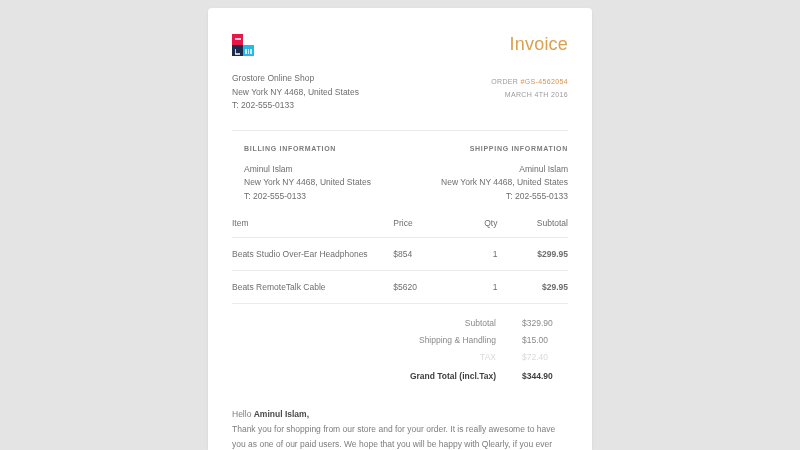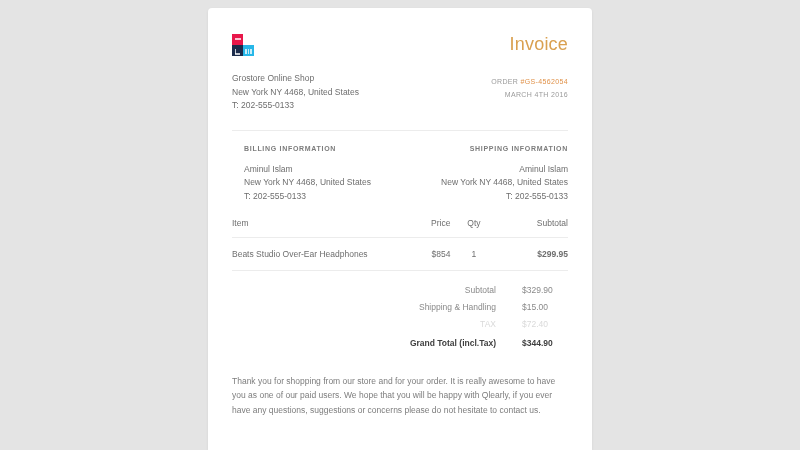--- a/index.html
+++ b/index.html
@@ -154,22 +154,22 @@
     padding: 0 0 9px 0;
     border-bottom: 1px solid #ececec;
   }
   .items-table td {
     font-size: 8.5px;
     color: #6e6e6e;
     padding: 11px 0 11px 0;
     border-bottom: 1px solid #ececec;
   }
   .col-item     { text-align: left;  width: 48%; }
-  .col-price    { text-align: right;  width: 17%; }
-  .col-qty      { text-align: center;width: 14%; }
+  .col-price    { text-align: left;  width: 17%; }
+  .col-qty      { text-align: right;width: 14%; }
   .col-subtotal { text-align: right; width: 21%; }
   .cell-subtotal {
     font-weight: bold;
     color: #3f3f3f;
   }
 
   
   .totals {
     width: 100%;
     margin-top: 10px;
@@ -279,20 +279,26 @@
           <th class="col-qty">Qty</th>
           <th class="col-subtotal">Subtotal</th>
         </tr>
       </thead>
       <tbody>
         <tr>
           <td class="col-item">Beats Studio Over-Ear Headphones</td>
           <td class="col-price">$854</td>
           <td class="col-qty">1</td>
           <td class="col-subtotal cell-subtotal">$299.95</td>
+        </tr>
+        <tr>
+          <td class="col-item">Beats RemoteTalk Cable</td>
+          <td class="col-price">$5620</td>
+          <td class="col-qty">1</td>
+          <td class="col-subtotal cell-subtotal">$29.95</td>
         </tr>
       </tbody>
     </table>
 
     <div class="totals">
       <table class="totals-table">
         <tbody>
           <tr>
             <td class="totals-label">Subtotal</td>
             <td class="totals-value">$329.90</td>
@@ -307,17 +313,18 @@
           </tr>
           <tr class="grand">
             <td class="totals-label">Grand Total (incl.Tax)</td>
             <td class="totals-value">$344.90</td>
           </tr>
         </tbody>
       </table>
     </div>
 
     <div class="footer-msg">
+      <div><span>Hello </span><span class="footer-hello-name">Aminul Islam,</span></div>
       <div class="footer-body">Thank you for shopping from our store and for your order. It is really awesome to have you as one of our paid users. We hope that you will be happy with Qlearly, if you ever have any questions, suggestions or concerns please do not hesitate to contact us.</div>
     </div>
 
   </div>
 </div>
 
 </body></html>

